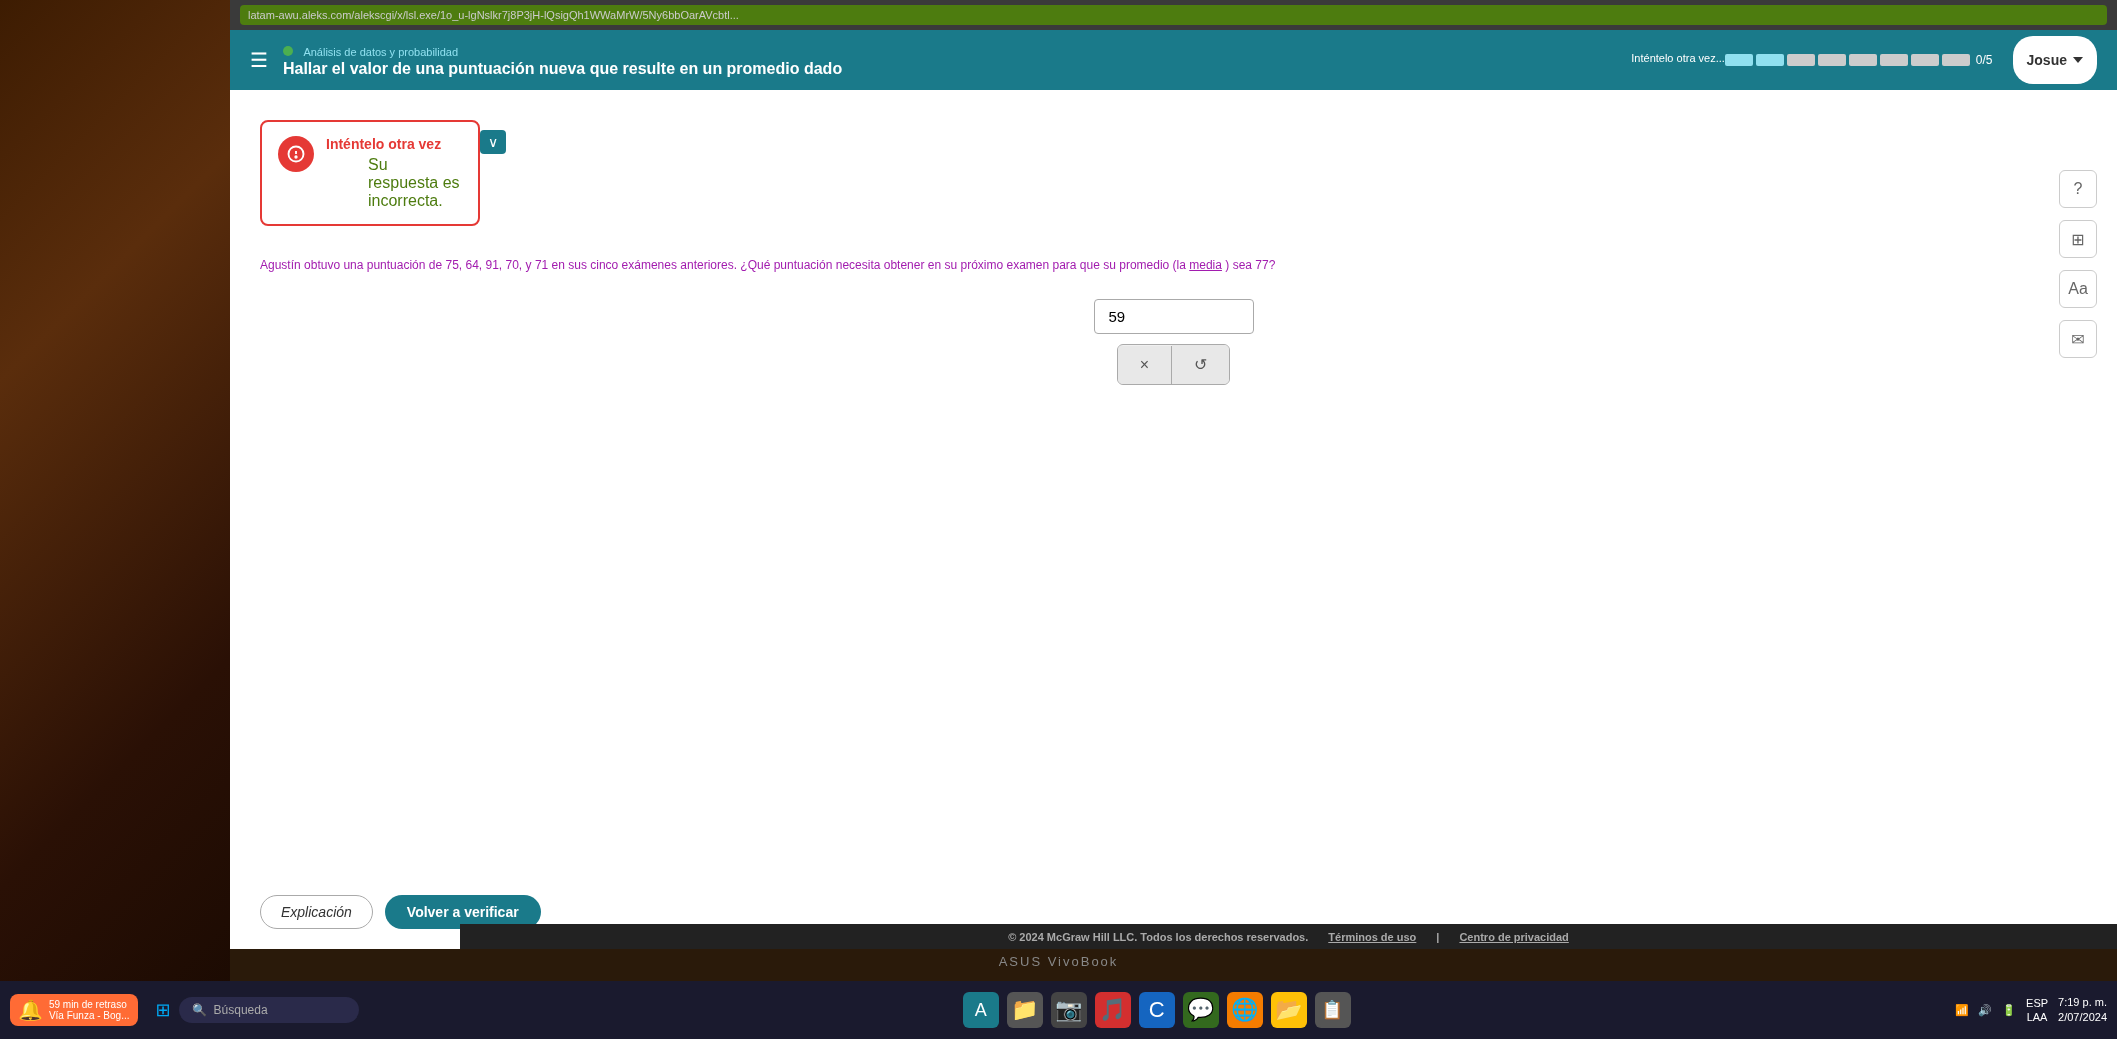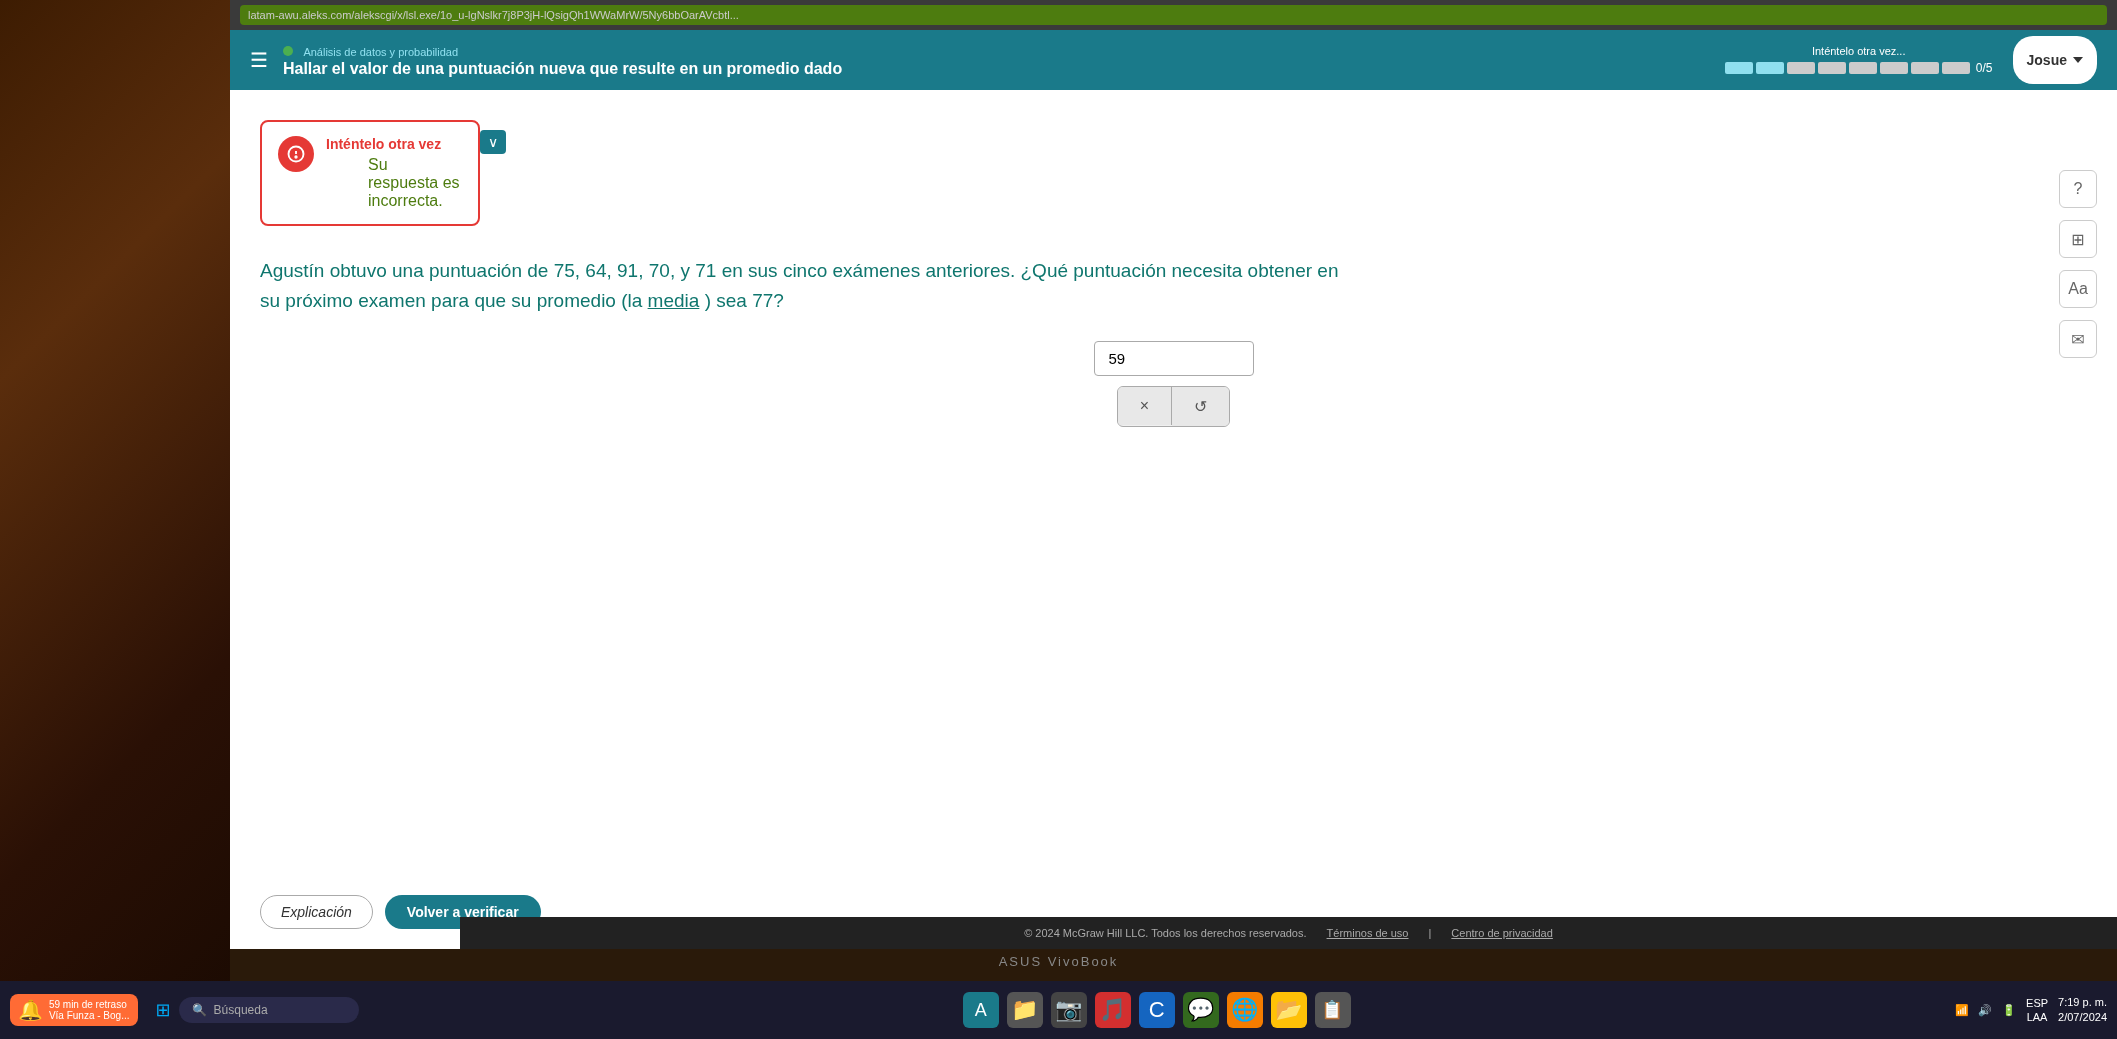--- a/index.html
+++ b/index.html
@@ -91,21 +91,20 @@
       position: absolute;
       right: 20px;
       top: 50%;
       transform: translateY(-50%);
       display: flex;
       align-items: center;
       gap: 20px;
     }
     .progress-section {
       display: flex;
-      flex-direction: column;
       align-items: center;
     }
     .progress-label {
       color: white;
       font-size: 11px;
       margin-bottom: 4px;
     }
     .progress-bar-container {
       display: flex;
       align-items: center;
@@ -214,22 +213,22 @@
       margin-bottom: 4px;
     }
     .try-again-subtitle {
       color: #4d7c0f;
       font-size: 16px;
       margin-left: 42px;
     }
 
     
     .problem-text {
-      font-size: 19px;
-      color: #0f766e;
+      font-size: 12px;
+      color: #a21caf;
       line-height: 1.6;
       margin-bottom: 24px;
       max-width: 1100px;
     }
     .underlined {
       text-decoration: underline;
     }
 
     
     .answer-area {
@@ -320,26 +319,27 @@
       cursor: pointer;
       color: white;
     }
 
     
     .footer-copyright {
       position: absolute;
       bottom: 0;
       left: 230px;
       right: 0;
-      height: 32px;
+      height: 25px;
       background: #222;
       display: flex;
       align-items: center;
       justify-content: center;
       gap: 20px;
+      font-weight: bold;
     }
     .footer-text {
       color: #aaa;
       font-size: 11px;
     }
     .footer-link {
       color: #aaa;
       font-size: 11px;
       text-decoration: underline;
       cursor: pointer;

